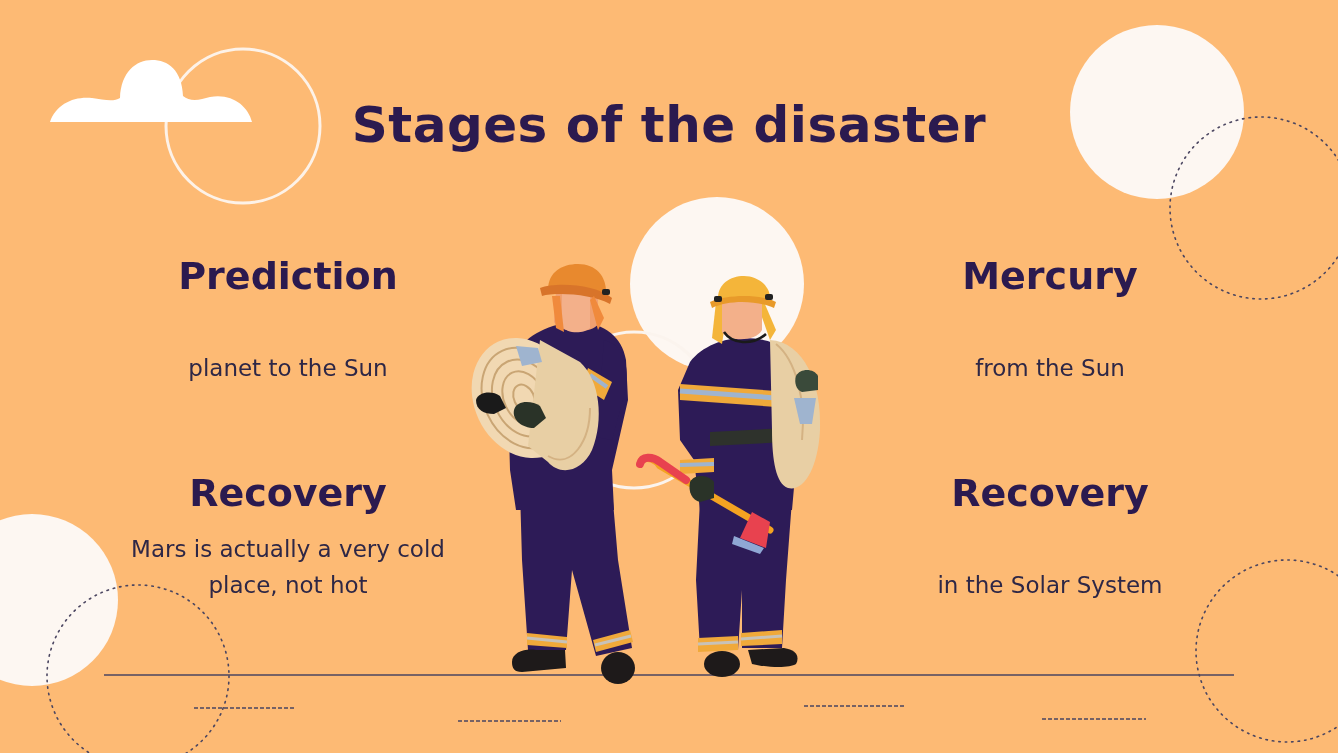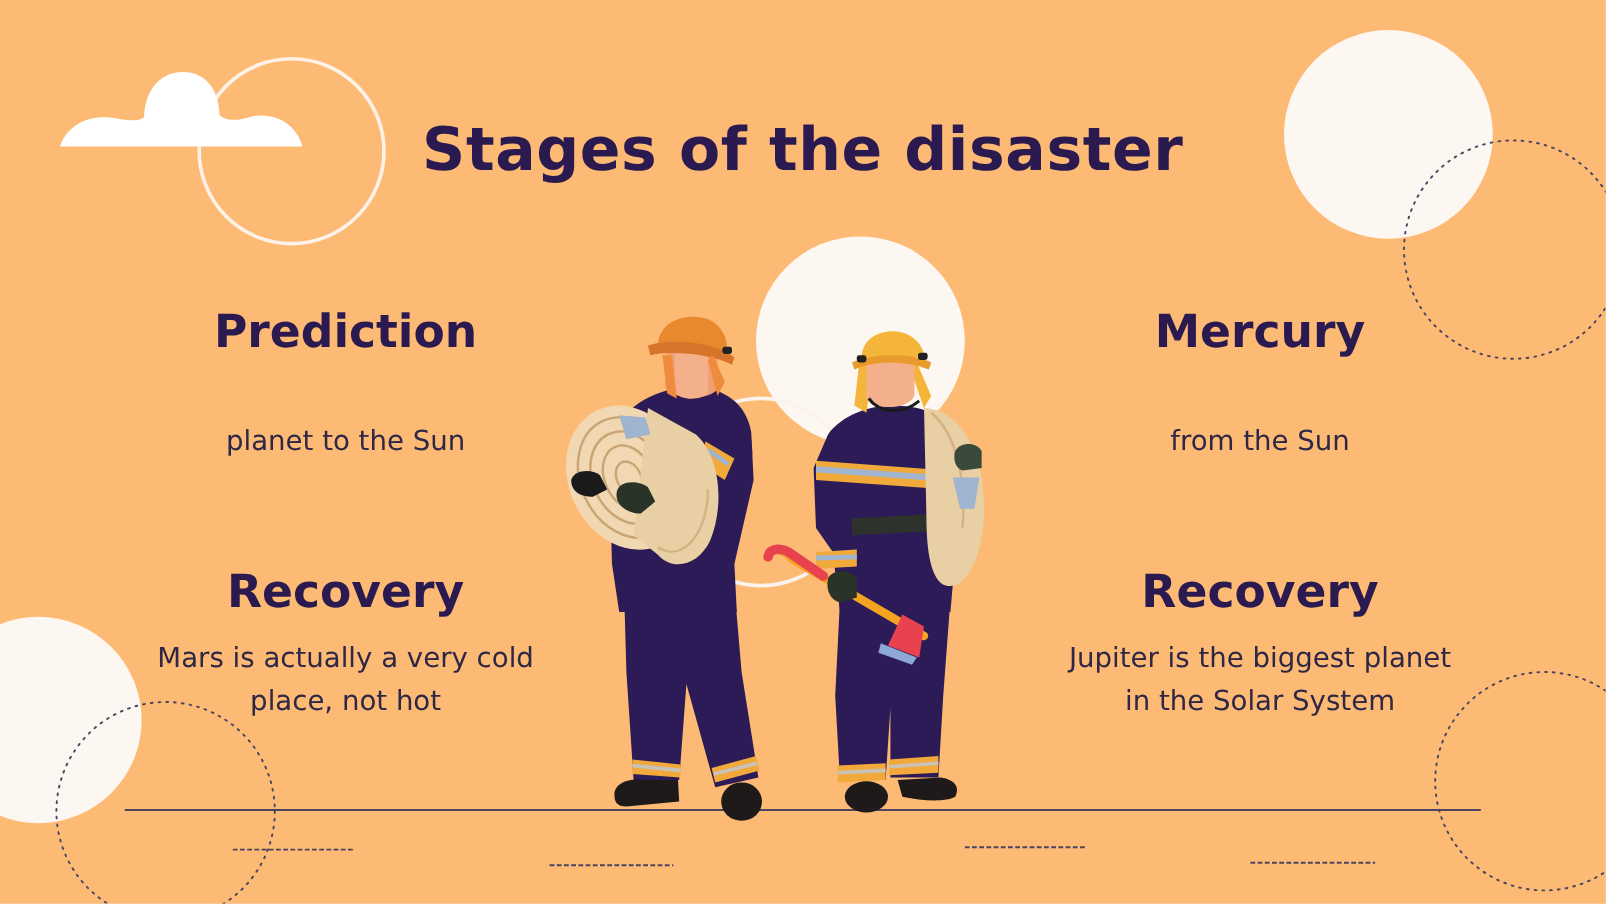--- a/index.html
+++ b/index.html
@@ -56,21 +56,21 @@
     <p><br><span>from the Sun</span></p>
   </div>
 
   <div class="stage" style="left:108px; top:455px;">
     <h2>Recovery</h2>
     <p><span>Mars is actually a very cold</span><br><span>place, not hot</span></p>
   </div>
 
   <div class="stage" style="left:870px; top:455px;">
     <h2>Recovery</h2>
-    <p><span>Jupiter is the biggest planet</span><br><span>in the Solar System</span></p>
+    <p><br><span>in the Solar System</span></p>
   </div>
 
   <svg class="deco-svg" width="1338" height="753" viewBox="0 0 1338 753">
 
     <g>
 
       <path d="M520,490 L612,490 L618,560 L632,648 L596,656 L572,570 L566,650 L528,650 L522,560 Z" fill="#2d1b57"></path>
 
       <path d="M527,633 L567,637 L567,648 L527,645 Z" fill="#f0a93a"></path>
       <path d="M527,638 L567,642" stroke="#c8c2b8" stroke-width="3"></path>

